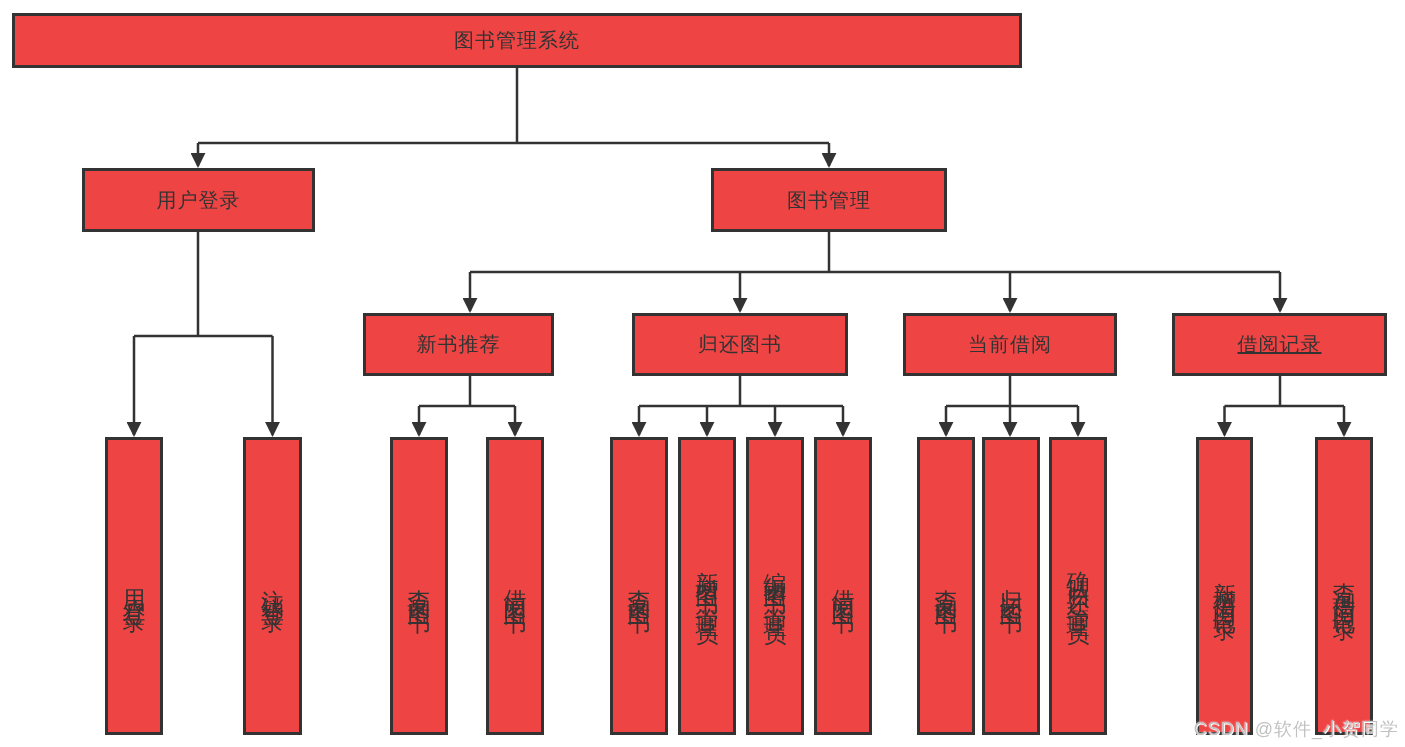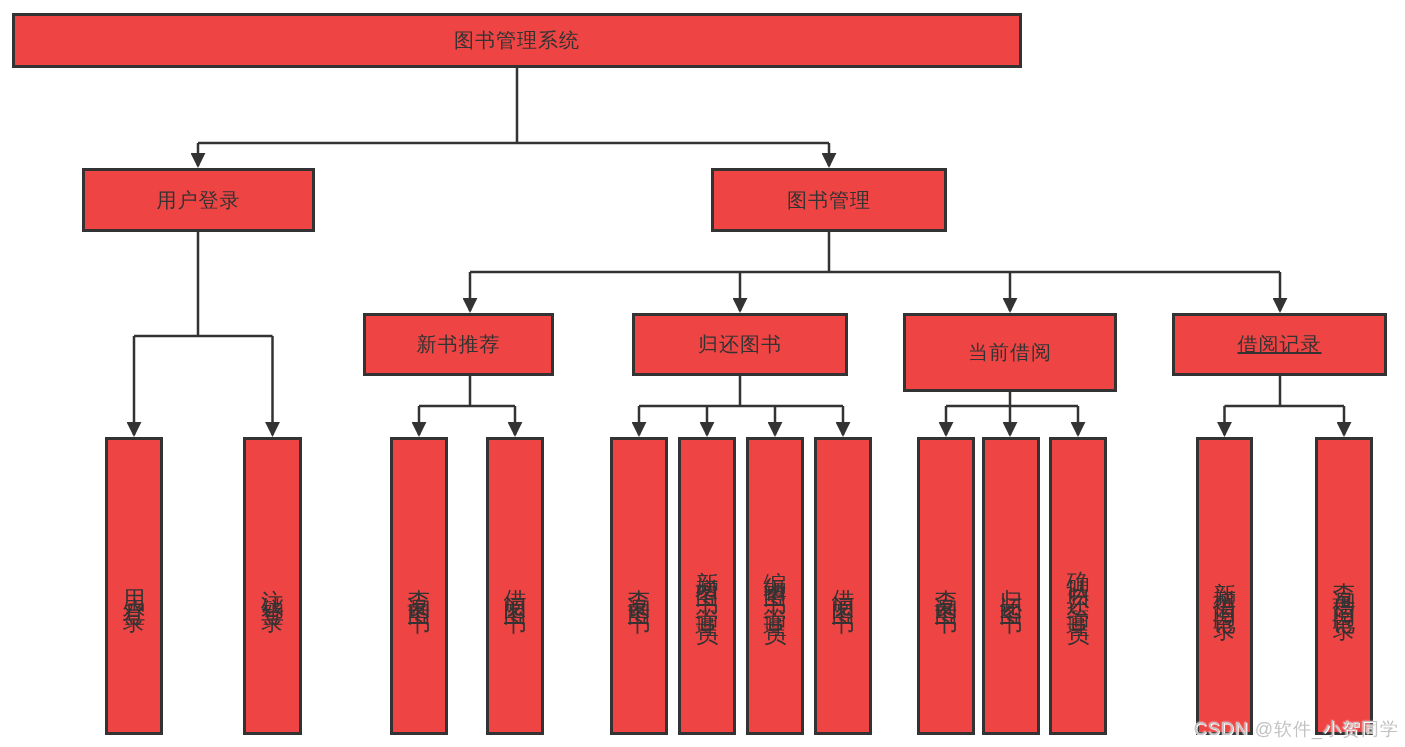--- a/index.html
+++ b/index.html
@@ -27,21 +27,21 @@
     writing-mode:vertical-rl;text-orientation:mixed;
     font-size:23px;letter-spacing:0.32em;line-height:1;
     white-space:nowrap;
   }
   
   .n0{left:12px;top:13px;width:1010px;height:55px;}
   .n1{left:82px;top:168px;width:233px;height:64px;}
   .n2{left:711px;top:168px;width:236px;height:64px;}
   .n3{left:363px;top:313px;width:191px;height:63px;}
   .n4{left:632px;top:313px;width:216px;height:63px;}
-  .n5{left:903px;top:313px;width:214px;height:79px;}
+  .n5{left:903px;top:313px;width:214px;height:63px;}
   .n6{left:1172px;top:313px;width:215px;height:63px;text-decoration:underline;}
   
   .n7{left:105px;top:437px;width:58px;height:298px;}
   .n8{left:243px;top:437px;width:59px;height:298px;}
   .n9{left:390px;top:437px;width:58px;height:298px;}
   .n10{left:486px;top:437px;width:58px;height:298px;}
   .n11{left:610px;top:437px;width:58px;height:298px;}
   .n12{left:678px;top:437px;width:58px;height:298px;}
   .n13{left:746px;top:437px;width:58px;height:298px;}
   .n14{left:814px;top:437px;width:58px;height:298px;}

